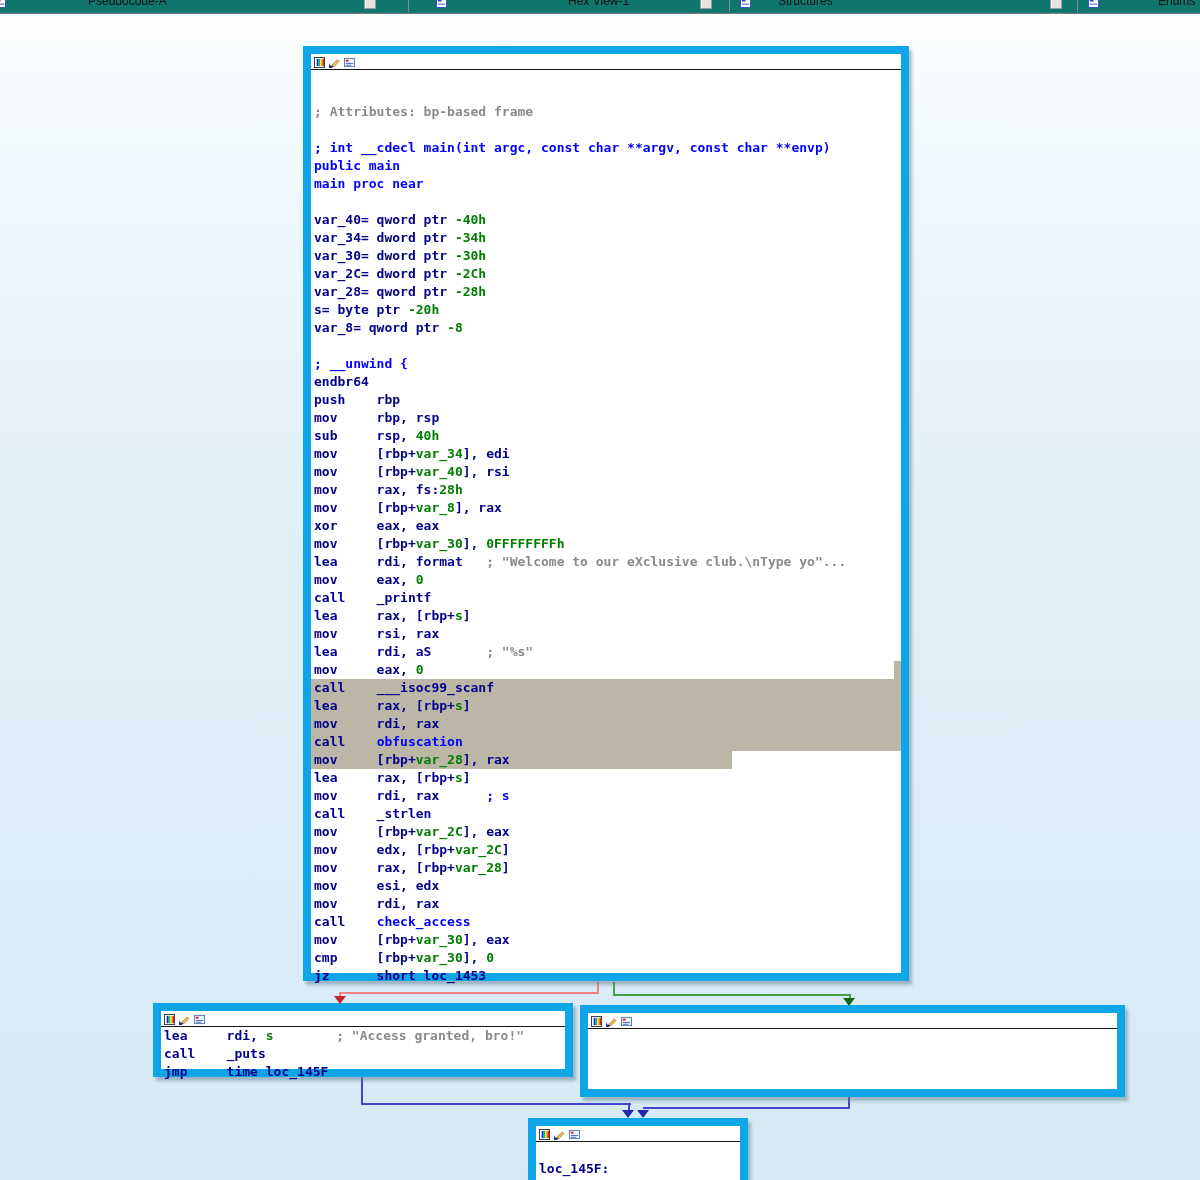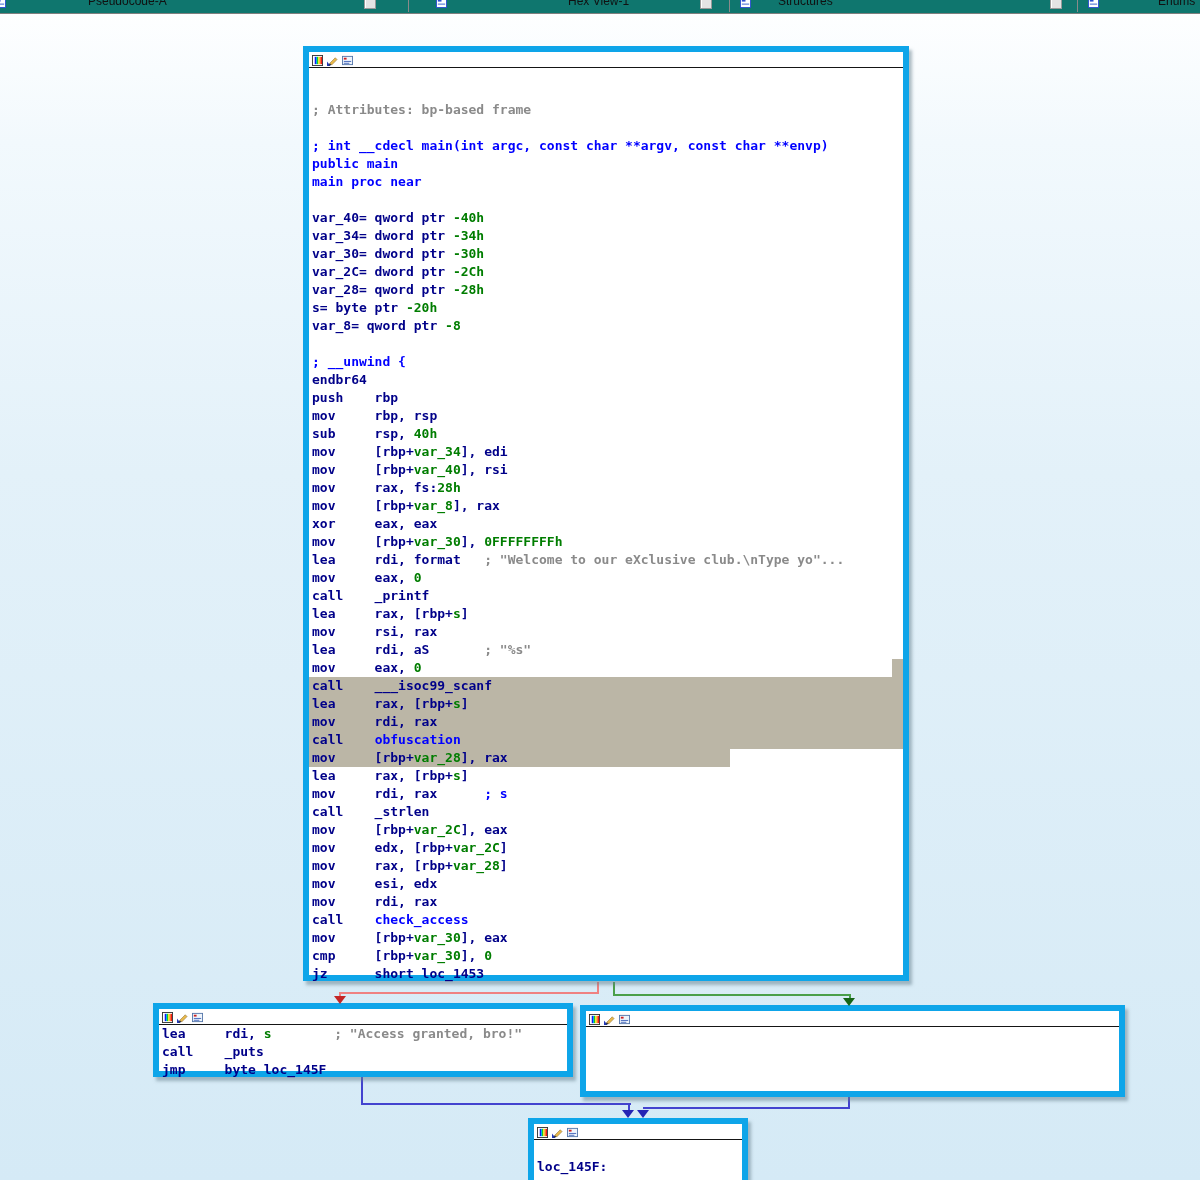--- a/index.html
+++ b/index.html
@@ -22,21 +22,21 @@
   }
   .tabsep{position:absolute;top:-2px;width:1px;height:14px;background:#8a8a8a;}
   .tabicon{position:absolute;top:-3px;width:11px;height:11px;display:block;}
   .tabicon.gray{width:10px;height:10px;background:#e4e4e4;border:1px solid #9a9a9a;box-shadow:inset 1px 1px 0 #fff;}
 
   
   .graph{position:absolute;left:0;top:0;width:1200px;height:1180px;}
 
   .node{
     position:absolute;box-sizing:border-box;background:#fff;
-    border:6px solid #0ea5e9;
+    border:8px solid #0ea5e9;
     box-shadow:3px 4px 3px rgba(100,125,140,.5);
     z-index:2;
   }
   .node-title{
     height:16px;box-sizing:border-box;border-bottom:1px solid #151515;
     display:flex;align-items:center;gap:4px;padding:1px 2px 0 3px;background:#fff;
   }
   .node-title svg{display:block;}
   .node-body{position:relative;overflow:hidden;}
 
@@ -222,21 +222,21 @@
       <svg width="11" height="11" viewBox="0 0 12 12">
           <rect x="0.5" y="1.5" width="11" height="9" fill="#eef4fb" stroke="#5577aa"></rect>
           <rect x="2" y="3" width="3" height="2" fill="#cc2222"></rect>
           <rect x="2" y="6.5" width="8" height="1" fill="#4466bb"></rect>
           <rect x="2" y="8.5" width="6" height="1" fill="#4466bb"></rect>
         </svg>
     </div>
     <div class="node-body">
       <pre class="code"><span><span class="s-nv">lea     rdi, </span><span class="s-gr">s</span><span class="s-nv">        </span><span class="s-cm">; "Access granted, bro!"</span></span>
 <span><span class="s-nv">call    _puts</span></span>
-<span><span class="s-nv">jmp     byte loc_145F</span></span>
+<span><span class="s-nv">jmp     time loc_145F</span></span>
 </pre>
     </div>
   </div>
 
   <div class="node" style="left:580px;top:1005px;width:545px;height:92px">
     <div class="node-title">
       <svg width="11" height="11" viewBox="0 0 12 12">
           <rect x="0.5" y="0.5" width="11" height="11" fill="#fff" stroke="#333"></rect>
           <rect x="3" y="2" width="1.3" height="8" fill="#0a00f0"></rect>
           <rect x="4.3" y="2" width="1.3" height="8" fill="#00b0f0"></rect>

